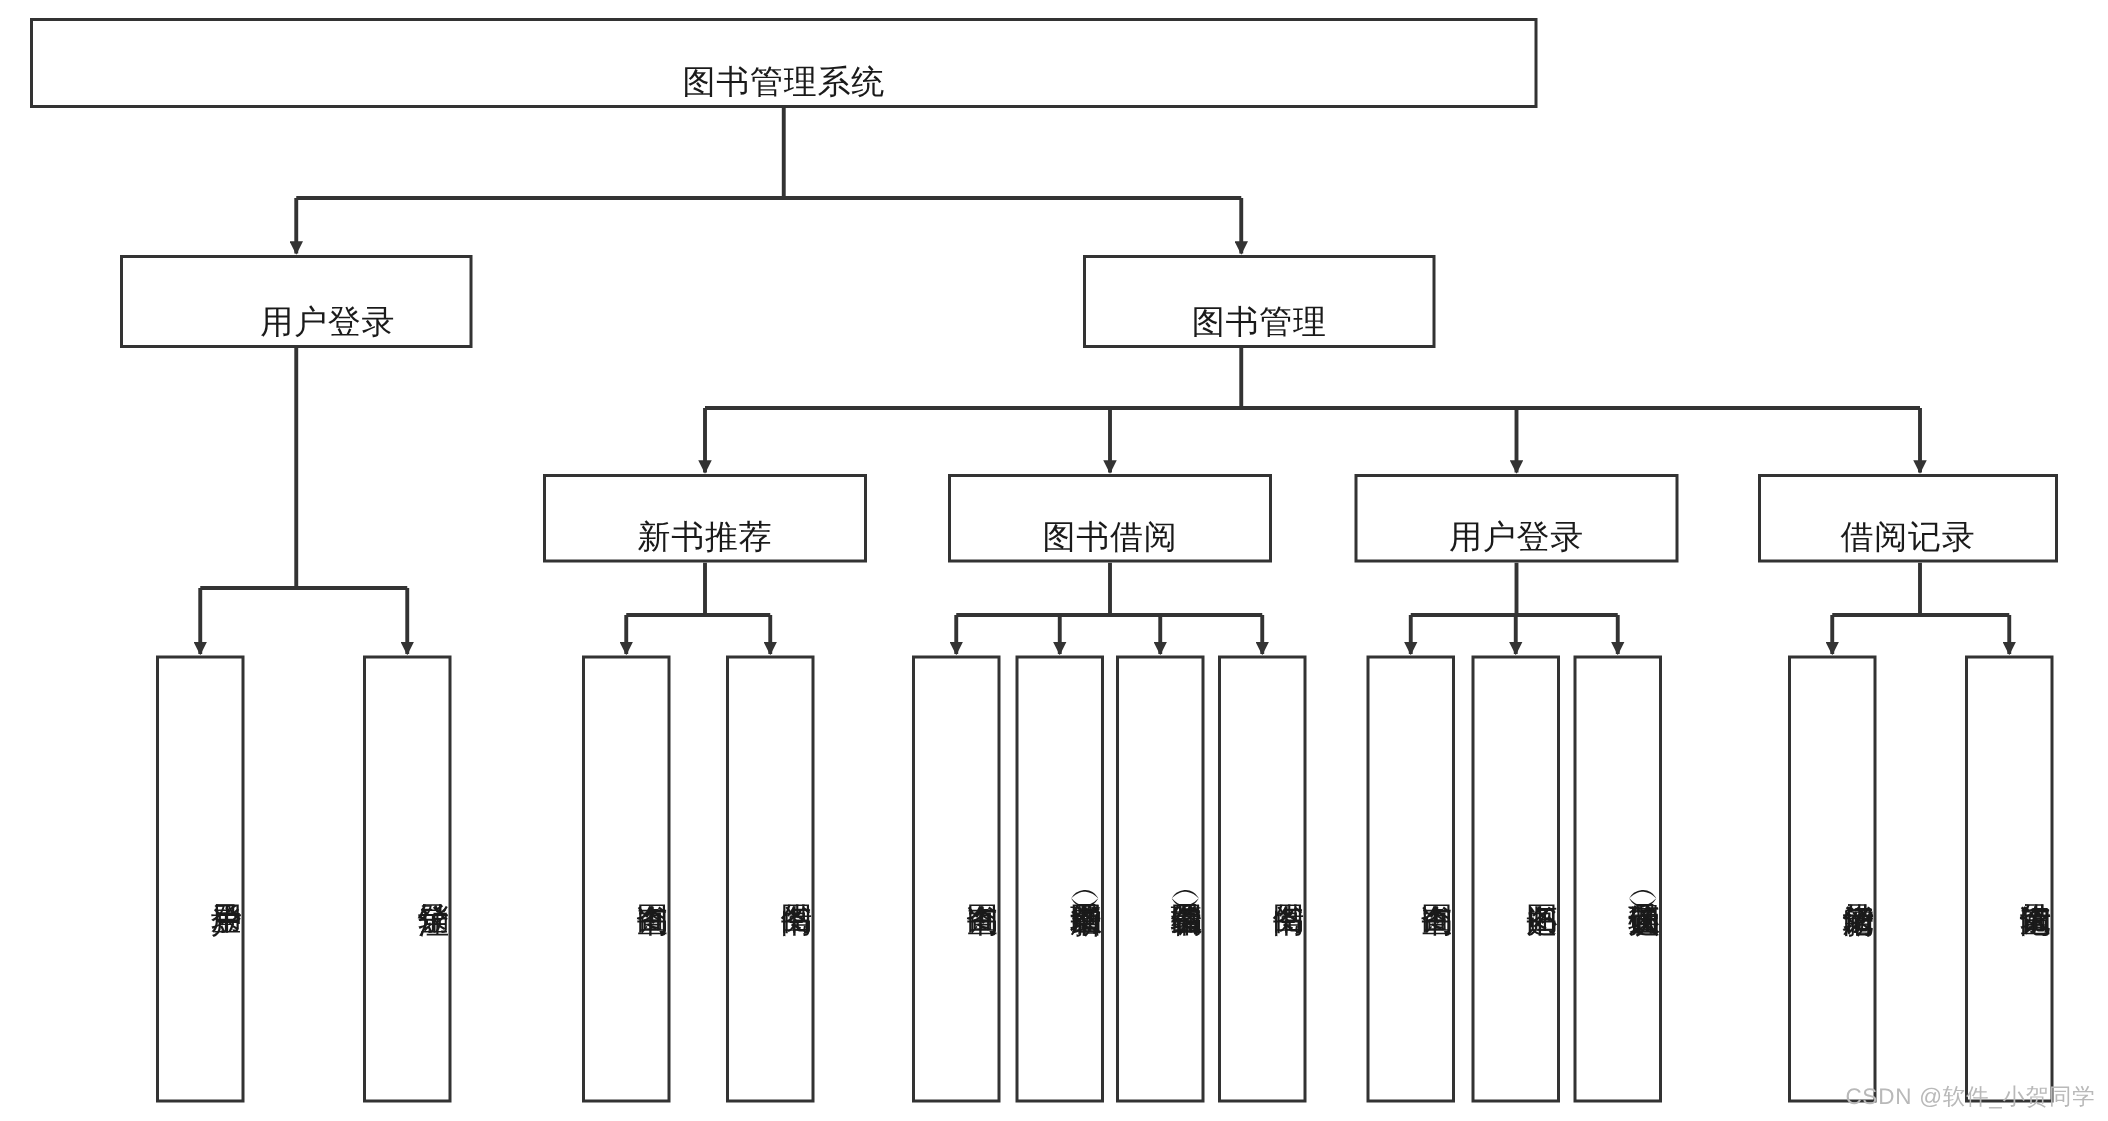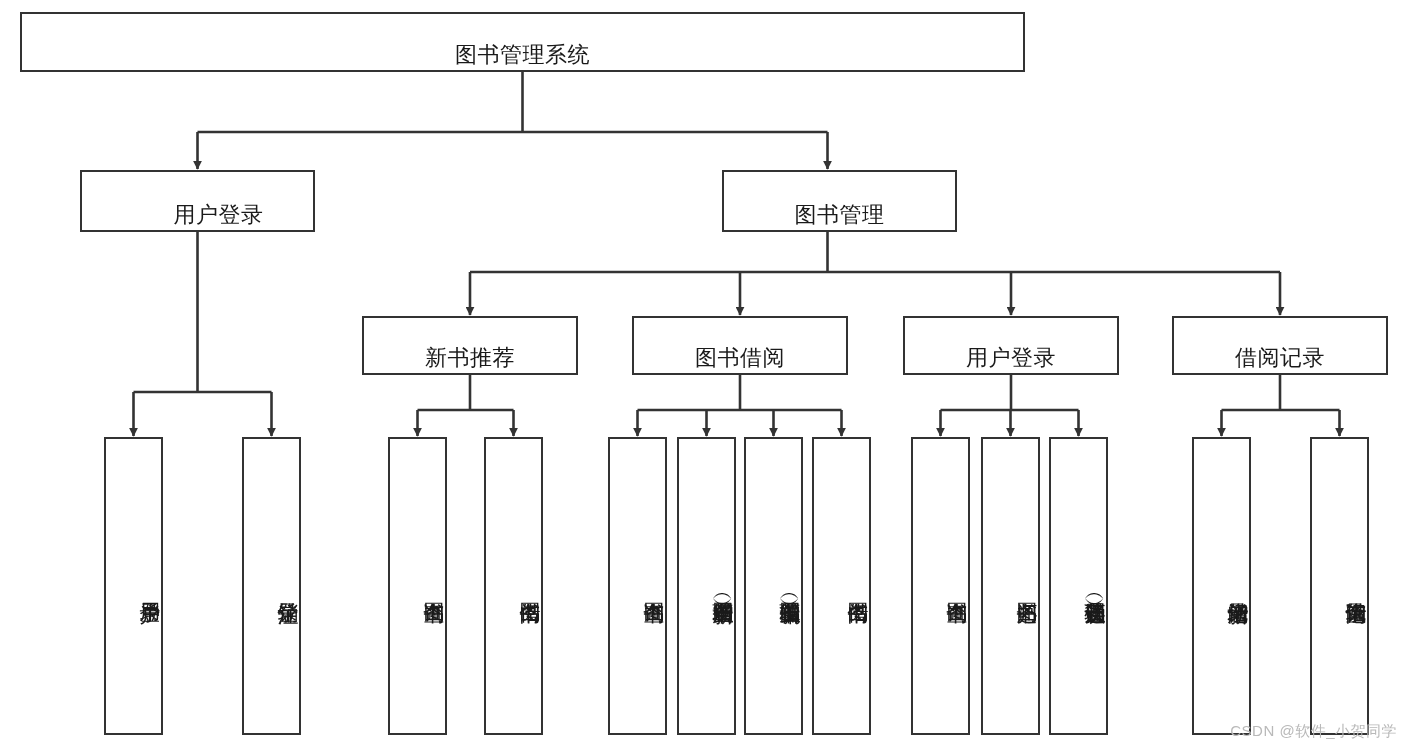--- a/index.html
+++ b/index.html
@@ -129,21 +129,21 @@
 
   <div class="node-box horizontal" id="node-l3-0" style="left: 362px; top: 316px; width: 216px; height: 59px;">
     <span class="node-label">新书推荐</span>
   </div>
   <div class="node-box horizontal" id="node-l3-1" style="left: 632px; top: 316px; width: 216px; height: 59px;">
     <span class="node-label">图书借阅</span>
   </div>
   <div class="node-box horizontal" id="node-l3-2" style="left: 903px; top: 316px; width: 216px; height: 59px;">
     <span class="node-label">用户登录</span>
   </div>
-  <div class="node-box horizontal" id="node-l3-3" style="left: 1172px; top: 316px; width: 216px; height: 59px;">
+  <div class="node-box horizontal" id="node-l3-3" style="left: 1172px; top: 316px; width: 200px; height: 59px;">
     <span class="node-label">借阅记录</span>
   </div>
 
   <div class="node-box vertical" id="node-leaf-0" style="left: 104px; top: 437px; width: 59px; height: 298px;">
     <span class="node-label">用户登录</span>
   </div>
   <div class="node-box vertical" id="node-leaf-1" style="left: 242px; top: 437px; width: 59px; height: 298px;">
     <span class="node-label">注销登录</span>
   </div>
   <div class="node-box vertical" id="node-leaf-2" style="left: 388px; top: 437px; width: 59px; height: 298px;">

